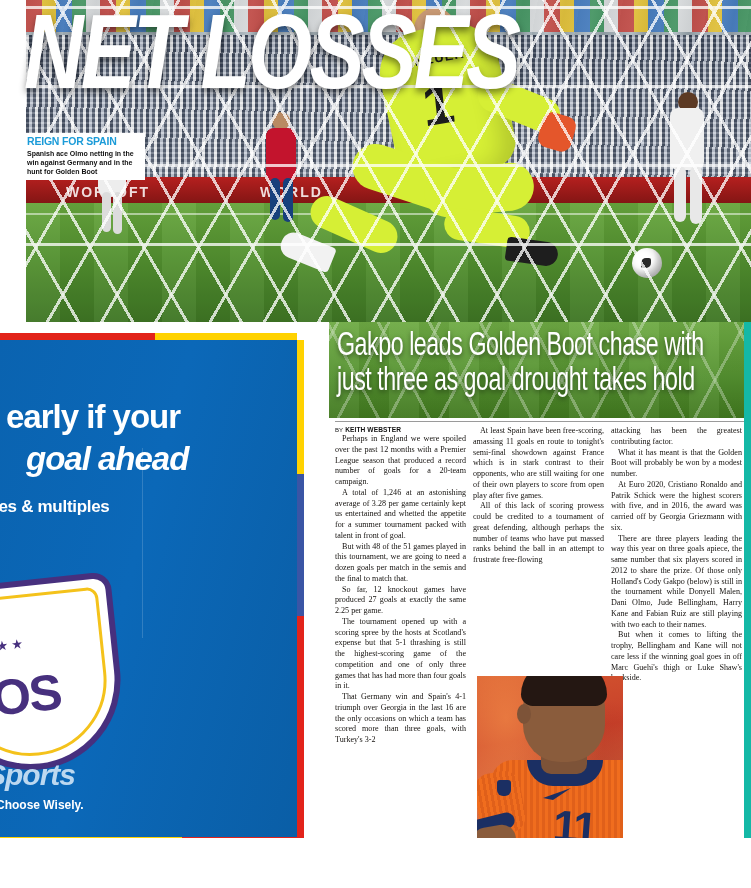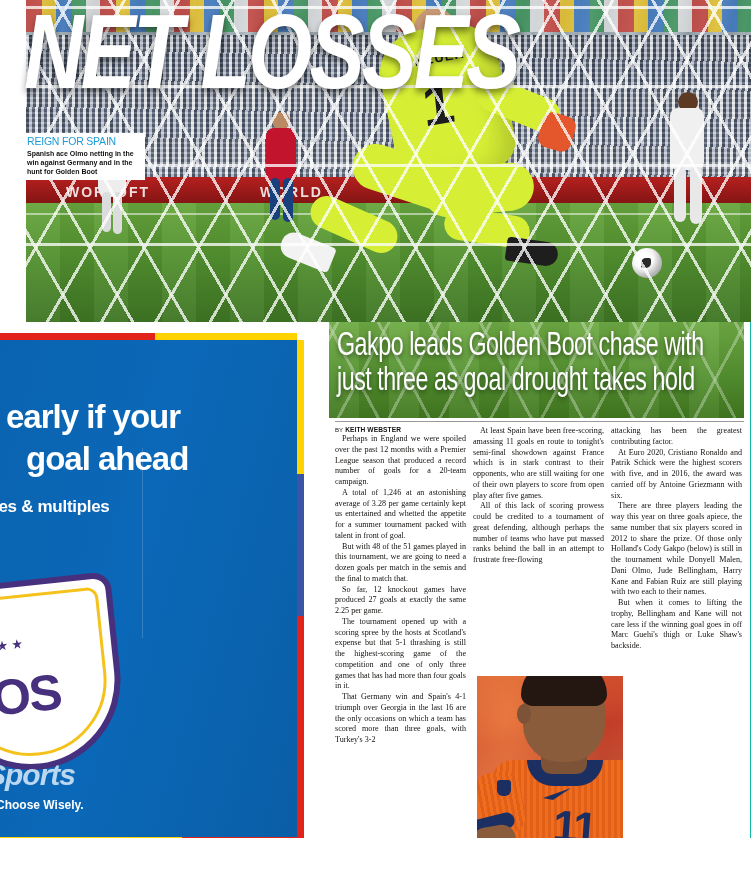--- a/index.html
+++ b/index.html
@@ -82,41 +82,41 @@
 
   
   #net-losses { position:absolute; left:24px; top:4px; z-index:6;
      font-family:"Liberation Sans",sans-serif; font-weight:700; font-style:italic;
      font-size:86px; line-height:.92; color:#ffffff; letter-spacing:-3px;
      transform:scaleY(1.22) scaleX(.96); transform-origin:left top;
      text-shadow:0 3px 7px rgba(0,0,0,.45); white-space:nowrap; }
 
   
   #caption { position:absolute; left:22px; top:133px; z-index:7; width:123px; background:#ffffff; padding:3px 5px 4px 5px; }
-  #caption .cap-title { font-family:"Liberation Sans",sans-serif; font-weight:400; font-size:10.5px; color:#1b9bd8;
+  #caption .cap-title { font-family:"Liberation Sans",sans-serif; font-weight:700; font-size:10.5px; color:#1b9bd8;
      letter-spacing:-.2px; line-height:1.1; }
   #caption .cap-body { font-family:"Liberation Sans",sans-serif; font-weight:700; font-size:7px; color:#111; line-height:1.3; margin-top:1px; }
 
   
   #ad { position:absolute; left:0; top:333px; width:313px; height:555px; background:#ffffff; overflow:hidden; z-index:5;padding-left:18px; }
   .ad-topbar { position:absolute; left:0; top:0; width:100%; height:7px; }
   .ad-topbar .red { position:absolute; left:0; top:0; width:155px; height:7px; background:#e2231a; }
   .ad-topbar .yel { position:absolute; left:155px; top:0; right:16px; height:7px; background:#ffd200; }
   .ad-right { position:absolute; right:9px; top:7px; width:7px; bottom:28px; }
   .ad-right .s1 { position:absolute; left:0; top:0; width:7px; height:134px; background:#ffd200; }
   .ad-right .s2 { position:absolute; left:0; top:134px; width:7px; height:142px; background:#3a55a5; }
   .ad-right .s3 { position:absolute; left:0; top:276px; width:7px; bottom:0; background:#e2231a; }
   .ad-blue { position:absolute; left:0; top:7px; right:16px; height:497px; background:#0a63b0; }
   .ad-blue-grad { position:absolute; left:0; top:0; width:100%; height:100%;
      background:linear-gradient(105deg,#0a63b0 0%,#0b68b8 45%,#0a5ea6 100%); }
   .ad-hl { position:absolute; left:0; top:0; width:100%; height:100%; }
   .ad-line1 { position:absolute; left:6px; top:58px; font-family:"Liberation Sans",sans-serif; font-weight:700;
      font-size:33px; color:#fff; letter-spacing:-1px; }
   .ad-line2 { position:absolute; left:26px; top:100px; font-family:"Liberation Sans",sans-serif; font-weight:700;
-     font-size:33px; color:#fff; letter-spacing:-1px; }
+     font-size:33px; color:#fff; letter-spacing:-1px;font-style:italic; }
   .ad-sub { position:absolute; left:-6px; top:157px; font-family:"Liberation Sans",sans-serif; font-weight:700;
      font-size:17px; color:#fff; letter-spacing:-.3px; }
   .ad-divider { position:absolute; left:142px; top:108px; width:1px; height:190px; background:rgba(255,255,255,.16); }
   .ad-crest { position:absolute; left:-60px; top:240px; width:180px; height:200px; }
   .ad-crest-shape { position:absolute; left:0; top:0; width:180px; height:190px; background:#ffffff;
      border:6px solid #47307e; border-radius:18px 18px 90px 90px; transform:rotate(-6deg); overflow:hidden; }
   .ad-crest-inner { position:absolute; left:8px; top:8px; right:8px; bottom:8px; background:#fff; border:3px solid #f4c21b;
      border-radius:12px 12px 80px 80px; }
   .ad-crest-text { position:absolute; left:18px; top:88px; font-family:"Liberation Sans",sans-serif; font-weight:700;
      font-size:50px; color:#47307e; letter-spacing:-2px; transform:rotate(-6deg); }
@@ -128,21 +128,21 @@
   .ad-botbar { position:absolute; left:0; top:504px; right:16px; height:9px; }
   .ad-botbar .yel { position:absolute; left:0; top:0; width:182px; height:9px; background:#ffd200; }
   .ad-botbar .red { position:absolute; left:182px; top:0; right:0; height:9px; background:#e2231a; }
   .ad-fine { position:absolute; left:0; top:520px; right:4px; font-family:"Liberation Sans",sans-serif; color:#1a1a1a; }
   .ad-fine .f1 { font-size:7px; font-weight:700; line-height:1.5; }
   .ad-fine .f2 { font-size:6.4px; line-height:1.6; }
   .ad-fine .f3 { font-size:9px; font-weight:400; margin-top:3px; }
 
   
   #article { position:absolute; left:329px; top:322px; width:422px; height:566px; background:#ffffff;
-     border-right:1px solid #14b8a6; z-index:4; }
+     border-right:7px solid #14b8a6; z-index:4; }
   #art-headband { position:absolute; left:0; top:0; width:415px; height:96px; overflow:hidden;
      background:
        repeating-linear-gradient(90deg, rgba(255,255,255,.05) 0 30px, rgba(0,0,0,.05) 30px 60px),
        linear-gradient(180deg,#6fab44 0%,#53902f 60%,#41781f 100%); }
   #art-headband .mesh { position:absolute; left:0; top:0; width:100%; height:100%;
      background:
        repeating-linear-gradient(62deg, rgba(255,255,255,0) 0 42px, rgba(255,255,255,.55) 42px 45px),
        repeating-linear-gradient(-62deg, rgba(255,255,255,0) 0 42px, rgba(255,255,255,.55) 42px 45px);
      opacity:.55; }
   #art-headline { position:absolute; left:8px; top:4px; width:404px; z-index:3;
@@ -313,21 +313,22 @@
         <p>That Germany win and Spain's 4-1 triumph over Georgia in the last 16 are the only occasions on which a team has scored more than three goals, with Turkey's 3-2</p>
       </div>
 
       <div class="col">
         <p>At least Spain have been free-scoring, amassing 11 goals en route to tonight's semi-final showdown against France which is in stark contrast to their opponents, who are still waiting for one of their own players to score from open play after five games.</p>
         <p>All of this lack of scoring prowess could be credited to a tournament of great defending, although perhaps the number of teams who have put massed ranks behind the ball in an attempt to frustrate free-flowing</p>
       </div>
 
       <div class="col">
         <p class="noind">attacking has been the greatest contributing factor.</p>
-        <p>At Euro 2020, Cristiano Ronaldo and Patrik Schick were the highest scorers with five, and in 2016, the award was carried off by Antoine Griezmann with six.</p>
+        <p>What it has meant is that the Golden Boot will probably be won by a modest number.</p>
+        <p>At Euro 2020, Cristiano Ronaldo and Patrik Schick were the highest scorers with five, and in 2016, the award was carried off by Georgia Griezmann with six.</p>
         <p>There are three players leading the way this year on three goals apiece, the same number that six players scored in 2012 to share the prize. Of those only Holland's Cody Gakpo (below) is still in the tournament while Donyell Malen, Dani Olmo, Jude Bellingham, Harry Kane and Fabian Ruiz are still playing with two each to their names.</p>
         <p>But when it comes to lifting the trophy, Bellingham and Kane will not care less if the winning goal goes in off Marc Guehi's thigh or Luke Shaw's backside.</p>
       </div>
 
     </div>
   </div>
 
   <div id="gakpo">
     <div class="bgblur"></div>
     <div class="shirt"></div>

